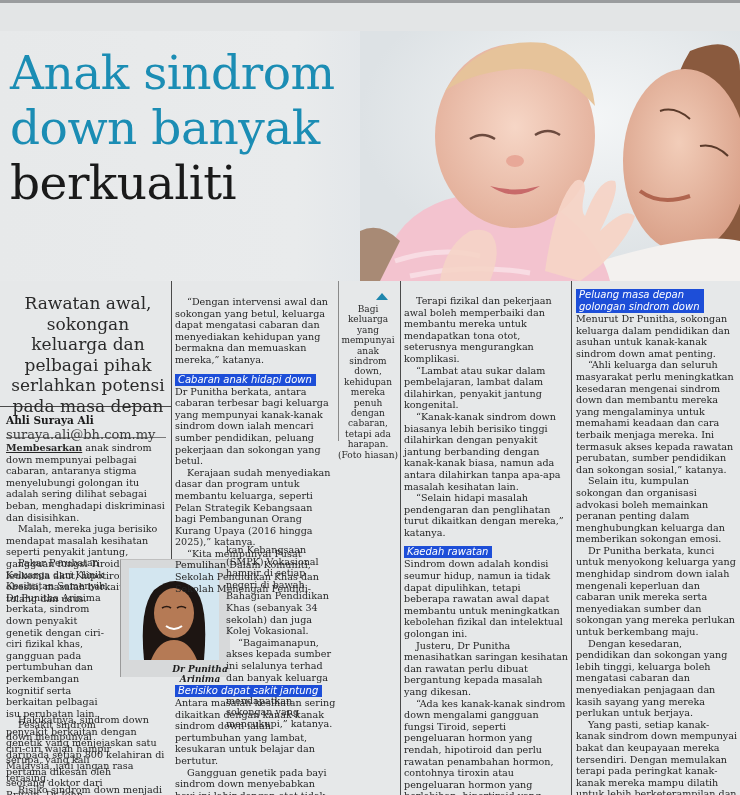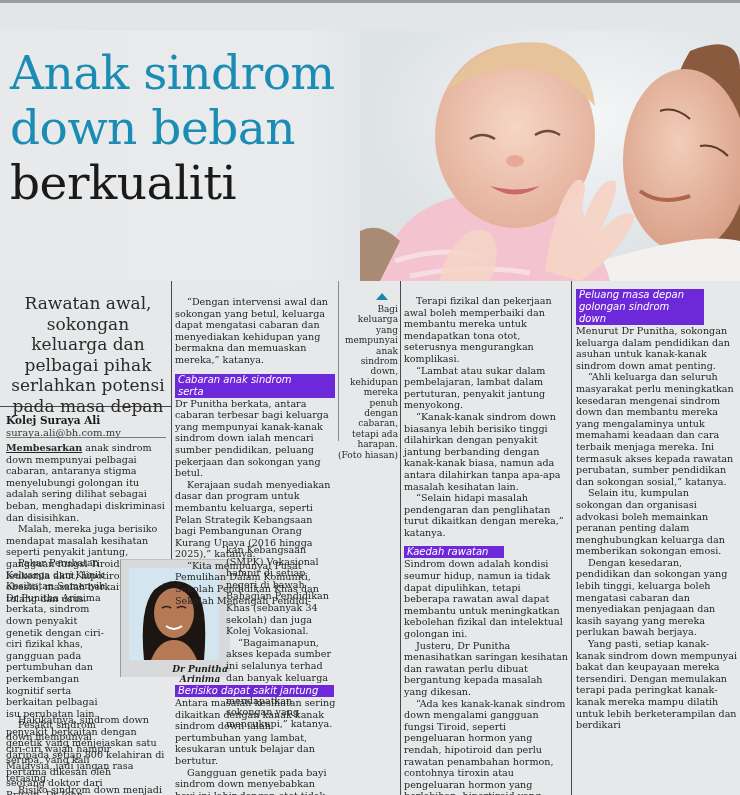--- a/index.html
+++ b/index.html
@@ -33,42 +33,42 @@
     .col p.noindent { text-indent: 0; }
     .vrule { position: absolute; width: 1px; background: #4a4a4a; }
     .hrule { position: absolute; height: 1px; background: #4a4a4a; }
 
     .standfirst {
       position: absolute; left: 8px; top: 262px; width: 160px;
       font-size: 17px; line-height: 20.5px; color: #2a2a2a; text-align: center;
     }
     .byline { position: absolute; left: 6px; top: 383px; width: 160px; }
     .byline .name { font-weight: bold; font-size: 10.5px; color: #1a1a1a; }
-    .byline .email { font-size: 10px; color: #3a3a3a; margin-top: 1px; }
+    .byline .email { font-size: 13px; color: #3a3a3a; margin-top: 1px; }
     .lead { font-weight: bold; text-decoration: underline; }
 
     .subhead {
-      display: inline-block; background: #6d28d9; color: #ffffff;
+      display: inline-block; background: #1d4ed8; color: #ffffff;
       font-family: "DejaVu Sans", sans-serif; font-style: italic;
-      font-size: 10px; line-height: 12px; padding: 0 16px 0 3px; margin-top: 8px;
+      font-size: 10px; line-height: 12px; padding: 0 4px 0 3px; margin-top: 8px;
     }
     .subhead.multi { display: block; width: 128px; }
 
     .portrait {
       position: absolute; left: 120px; top: 528px; width: 68px; height: 118px;
       background: #d7d9da; border-left: 1px solid #9a9a9a; border-top: 1px solid #bfbfbf;
     }
     .portrait-img { position: absolute; left: 8px; top: 8px; width: 90px; height: 92px; background: #cfe3ee; overflow: hidden; }
     .portrait-caption {
       position: absolute; left: 0; top: 104px; width: 110px; text-align: center;
       font-style: italic; font-weight: bold; font-size: 9px; color: #1f1f1f; padding-left: 48px;
     }
 
     .caption-box {
-      position: absolute; left: 338px; top: 262px; width: 60px; text-align: right;
+      position: absolute; left: 338px; top: 262px; width: 60px; text-align: center;
       font-size: 9px; line-height: 10.4px; color: #2a2a2a;
     }
     .caption-arrow { display: block; width: 0; height: 0; margin: 0 10px 4px auto;
       border-left: 6px solid transparent; border-right: 6px solid transparent; border-bottom: 7px solid #1e86ad; }
   </style>
 </head>
 <body>
 
 <div class="topbar"></div>
 
@@ -108,35 +108,35 @@
       <path d="M470 108 Q482 100 495 108" stroke="#6b4a3e" stroke-width="2.5" fill="none"></path>
       <path d="M535 104 Q548 96 560 104" stroke="#6b4a3e" stroke-width="2.5" fill="none"></path>
       <ellipse cx="515" cy="130" rx="9" ry="6" fill="#e8a898"></ellipse>
       <path d="M490 155 Q515 172 540 155 Q515 162 490 155 Z" fill="#c86a6a"></path>
 
       <path d="M545 240 Q555 170 575 150 Q585 145 585 160 Q580 180 585 185 Q600 145 615 150 Q620 160 600 200 Q625 175 635 185 Q630 205 600 235 L580 250 Z" fill="#f5d4c6" opacity="0.95"></path>
       <path d="M440 250 Q445 215 470 200 Q490 195 495 210 Q500 225 490 250 Z" fill="#f5d4c6" opacity="0.9"></path>
     </svg>
     <h1 class="headline">
       <span class="blue">Anak sindrom</span>
-      <span class="blue">down beban</span>
+      <span class="blue">down banyak</span>
       <span class="dark">berkualiti</span>
     </h1>
   </div>
 
   <div class="vrule" style="left:171px; top:250px; height:295px;"></div>
   <div class="vrule" style="left:400px; top:250px; height:542px;"></div>
   <div class="vrule" style="left:571px; top:250px; height:542px;"></div>
   <div class="hrule" style="left:0; top:375px; width:171px;"></div>
   <div class="hrule" style="left:6px; top:406px; width:160px; background:#7a7a7a;"></div>
 
   <div class="standfirst">Rawatan awal, sokongan keluarga dan pelbagai pihak serlahkan potensi pada masa depan</div>
 
   <div class="byline">
-    <div class="name">Kolej Suraya Ali</div>
+    <div class="name">Ahli Suraya Ali</div>
     <div class="email">suraya.ali@bh.com.my</div>
   </div>
 
   <div class="col" style="left:6px; top:411px; width:162px;">
     <p class="noindent"><span class="lead">Membesarkan</span><span> anak sindrom down mempunyai pelbagai cabaran, antaranya stigma menyelubungi golongan itu adalah sering dilihat sebagai beban, menghadapi diskriminasi dan disisihkan.</span></p>
     <p>Malah, mereka juga berisiko mendapat masalah kesihatan seperti penyakit jantung, gangguan fungsi Tiroid, leukemia akut, hipotiroidisme, obesiti, masalah berkaitan tulang dan usus.</p>
   </div>
   <div class="col" style="left:6px; top:526px; width:108px;">
     <p>Pakar Perubatan Keluarga dari Klinik Kesihatan Semenyih, Dr Punitha Arinima berkata, sindrom down penyakit genetik dengan ciri-ciri fizikal khas, gangguan pada pertumbuhan dan perkembangan kognitif serta berkaitan pelbagai isu perubatan lain.</p>
     <p>Pesakit sindrom down mempunyai ciri-ciri wajah hampir serupa, yang kali pertama dikesan oleh seorang doktor dari Britain, Dr John Langdon Haydon Down, pada 1866.</p>
@@ -156,21 +156,21 @@
         <path d="M33 40 Q38 37 42 40 M48 40 Q52 37 57 40" stroke="#2a1a12" stroke-width="1.6" fill="none"></path>
         <path d="M37 58 Q45 64 53 58" stroke="#fff" stroke-width="2" fill="none"></path>
         <path d="M22 92 Q30 72 45 72 Q60 72 68 92 Z" fill="#b57a55"></path>
       </svg>
     </div>
     <div class="portrait-caption">Dr Punitha Arinima</div>
   </div>
 
   <div class="col" style="left:175px; top:265px; width:160px;">
     <p>“Dengan intervensi awal dan sokongan yang betul, keluarga dapat mengatasi cabaran dan menyediakan kehidupan yang bermakna dan memuaskan mereka,” katanya.</p>
-    <span class="subhead">Cabaran anak sindrom serta</span>
+    <span class="subhead">Cabaran anak hidapi down</span>
     <p class="noindent">Dr Punitha berkata, antara cabaran terbesar bagi keluarga yang mempunyai kanak-kanak sindrom down ialah mencari sumber pendidikan, peluang pekerjaan dan sokongan yang betul.</p>
     <p>Kerajaan sudah menyediakan dasar dan program untuk membantu keluarga, seperti Pelan Strategik Kebangsaan bagi Pembangunan Orang Kurang Upaya (2016 hingga 2025),” katanya.</p>
     <p>“Kita mempunyai Pusat Pemulihan Dalam Komuniti, Sekolah Pendidikan Khas dan Sekolah Menengah Pendidi-</p>
   </div>
   <div class="col" style="left:226px; top:513px; width:110px;">
     <p class="noindent">kan Kebangsaan (SMPK) Vokasional hampir di setiap negeri di bawah Bahagian Pendidikan Khas (sebanyak 34 sekolah) dan juga Kolej Vokasional.</p>
     <p>“Bagaimanapun, akses kepada sumber ini selalunya terhad dan banyak keluarga sukar untuk mendapatkan sokongan yang mencukupi,” katanya.</p>
   </div>
   <div class="col" style="left:175px; top:654px; width:162px;">
     <span class="subhead" style="margin-top:0;">Berisiko dapat sakit jantung</span>
@@ -179,35 +179,36 @@
   </div>
 
   <div class="vrule" style="left:338px; top:250px; height:160px; background:#8a8a8a;"></div>
   <div class="caption-box">
     <span class="caption-arrow"></span>
     <span>Bagi keluarga yang mempunyai anak sindrom down, kehidupan mereka penuh dengan cabaran, tetapi ada harapan. (Foto hiasan)</span>
   </div>
 
   <div class="col" style="left:404px; top:264px; width:164px;">
     <p>Terapi fizikal dan pekerjaan awal boleh memperbaiki dan membantu mereka untuk mendapatkan tona otot, seterusnya mengurangkan komplikasi.</p>
-    <p>“Lambat atau sukar dalam pembelajaran, lambat dalam pertuturan, penyakit jantung menyokong.</p>
+    <p>“Lambat atau sukar dalam pembelajaran, lambat dalam dilahirkan, penyakit jantung kongenital.</p>
     <p>“Kanak-kanak sindrom down biasanya lebih berisiko tinggi dilahirkan dengan penyakit jantung berbanding dengan kanak-kanak biasa, namun ada antara dilahirkan tanpa apa-apa masalah kesihatan lain.</p>
     <p>“Selain hidapi masalah pendengaran dan penglihatan turut dikaitkan dengan mereka,” katanya.</p>
     <span class="subhead">Kaedah rawatan</span>
     <p class="noindent">Sindrom down adalah kondisi seumur hidup, namun ia tidak dapat dipulihkan, tetapi beberapa rawatan awal dapat membantu untuk meningkatkan kebolehan fizikal dan intelektual golongan ini.</p>
     <p>Justeru, Dr Punitha menasihatkan saringan kesihatan dan rawatan perlu dibuat bergantung kepada masalah yang dikesan.</p>
     <p>“Ada kes kanak-kanak sindrom down mengalami gangguan fungsi Tiroid, seperti pengeluaran hormon yang rendah, hipotiroid dan perlu rawatan penambahan hormon, contohnya tiroxin atau pengeluaran hormon yang berlebihan, hipertiroid yang memerlukan rawatan untuk mengawal pengeluaran hormon,” katanya.</p>
     
     
     
   </div>
 
   <div class="col" style="left:576px; top:258px; width:162px;">
     <span class="subhead multi" style="margin-top:0;">Peluang masa depan golongan sindrom down</span>
     <p class="noindent">Menurut Dr Punitha, sokongan keluarga dalam pendidikan dan asuhan untuk kanak-kanak sindrom down amat penting.</p>
     <p>“Ahli keluarga dan seluruh masyarakat perlu meningkatkan kesedaran mengenai sindrom down dan membantu mereka yang mengalaminya untuk memahami keadaan dan cara terbaik menjaga mereka. Ini termasuk akses kepada rawatan perubatan, sumber pendidikan dan sokongan sosial,” katanya.</p>
     <p>Selain itu, kumpulan sokongan dan organisasi advokasi boleh memainkan peranan penting dalam menghubungkan keluarga dan memberikan sokongan emosi.</p>
-    <p>Dengan kesedaran, pendidikan dan sokongan yang lebih tinggi, keluarga boleh mengatasi cabaran dan menyediakan penjagaan dan kasih sayang yang mereka perlukan bawah berjaya.</p>
+    <p>Dr Punitha berkata, kunci untuk menyokong keluarga yang menghidap sindrom down ialah mengenali keperluan dan cabaran unik mereka serta menyediakan sumber dan sokongan yang mereka perlukan untuk berkembang maju.</p>
+    <p>Dengan kesedaran, pendidikan dan sokongan yang lebih tinggi, keluarga boleh mengatasi cabaran dan menyediakan penjagaan dan kasih sayang yang mereka perlukan untuk berjaya.</p>
     <p>Yang pasti, setiap kanak-kanak sindrom down mempunyai bakat dan keupayaan mereka tersendiri. Dengan memulakan terapi pada peringkat kanak-kanak mereka mampu dilatih untuk lebih berketerampilan dan berdikari</p>
 
   </div>
 
 </div>
 
 </body></html>

